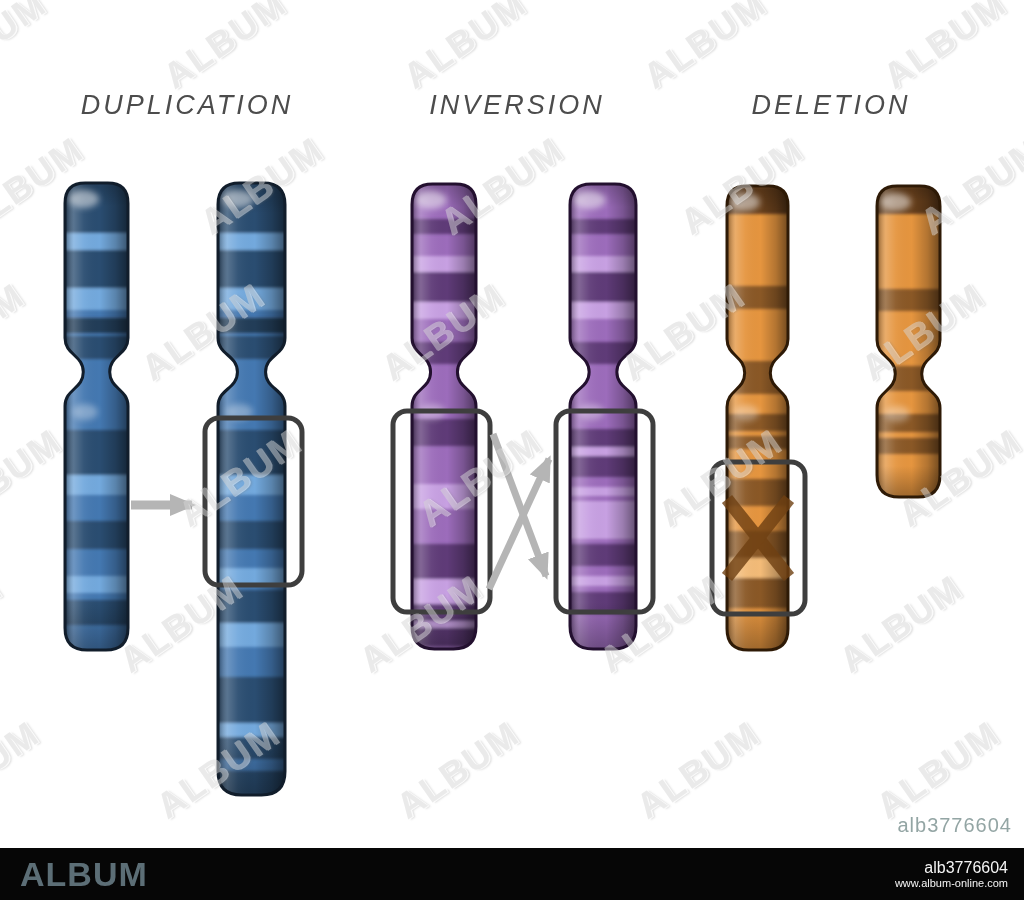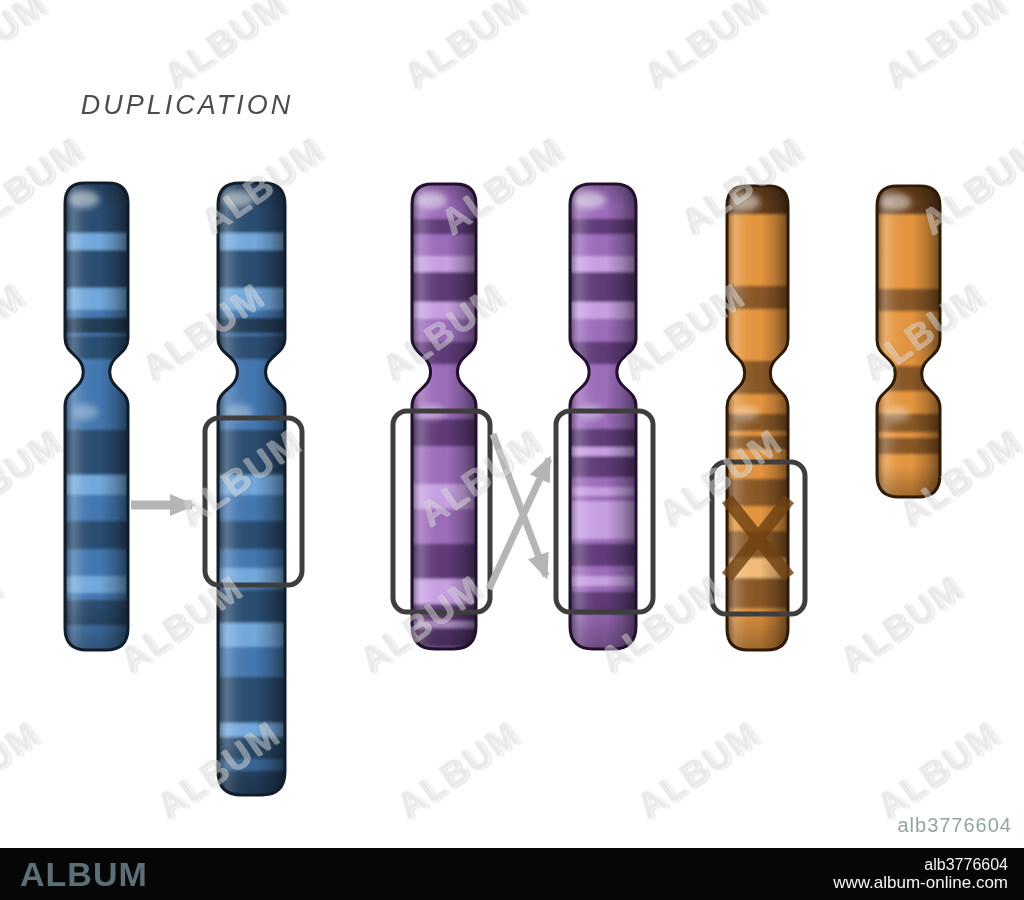--- a/index.html
+++ b/index.html
@@ -28,28 +28,30 @@
     position:absolute;left:0;top:848px;width:1024px;height:52px;
     background:var(--footer_bar_bg,#060606);display:flex;align-items:center;
     justify-content:space-between;box-sizing:border-box;padding:0 16px 0 20px;
   }
   .brand{
     font-size:34px;font-weight:bold;letter-spacing:1px;
     color:var(--footer_brand_text,#5c6e76);
   }
   .footer-right{text-align:right;color:var(--footer_text,#f5f5f5);line-height:1.12;}
   .footer-right .fid{font-size:16px;}
-  .footer-right .furl{font-size:17px;}
+  .footer-right .furl{font-size:11px;}
 </style>
 </head>
 <body>
 
 <div class="stage">
 
   <div class="heading" style="left:187px">DUPLICATION</div>
+  <div class="heading" style="left:517px">INVERSION</div>
+  <div class="heading" style="left:831px">DELETION</div>
 
   <svg id="diagram-svg" width="1024" height="848" viewBox="0 0 1024 848">
       <defs>
         <linearGradient id="cyl" x1="0" y1="0" x2="1" y2="0">
           <stop offset="0" stop-color="#000" stop-opacity="0.42"></stop>
           <stop offset="0.14" stop-color="#fff" stop-opacity="0.22"></stop>
           <stop offset="0.3" stop-color="#fff" stop-opacity="0.05"></stop>
           <stop offset="0.55" stop-color="#000" stop-opacity="0"></stop>
           <stop offset="0.8" stop-color="#000" stop-opacity="0.22"></stop>
           <stop offset="1" stop-color="#000" stop-opacity="0.5"></stop>

